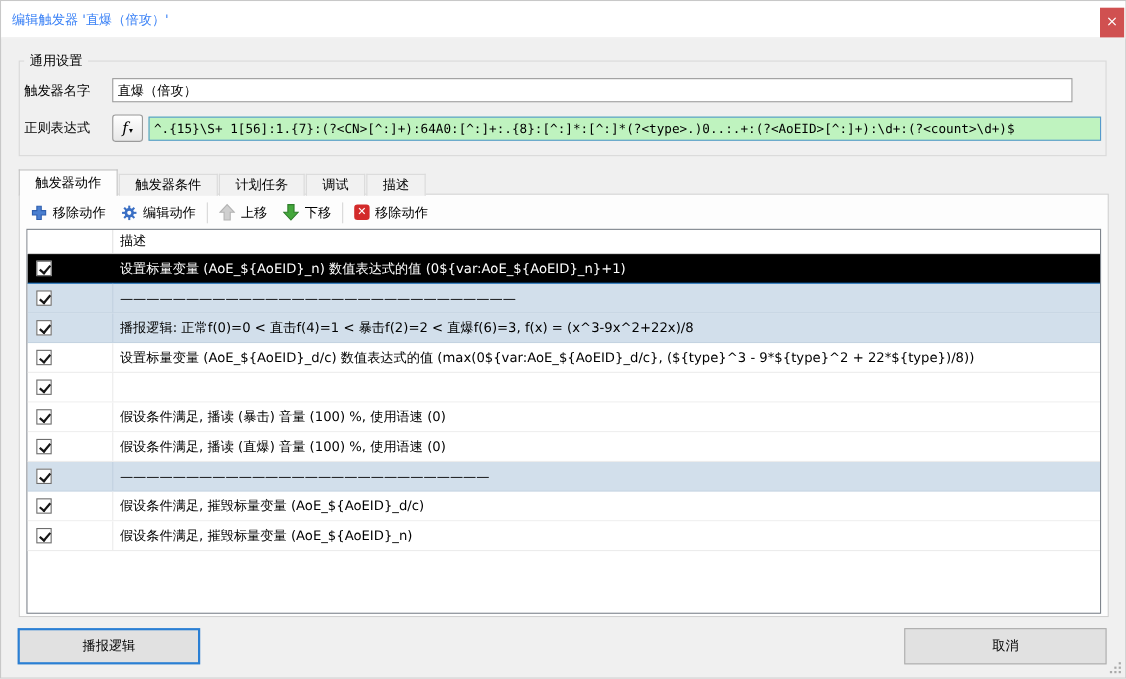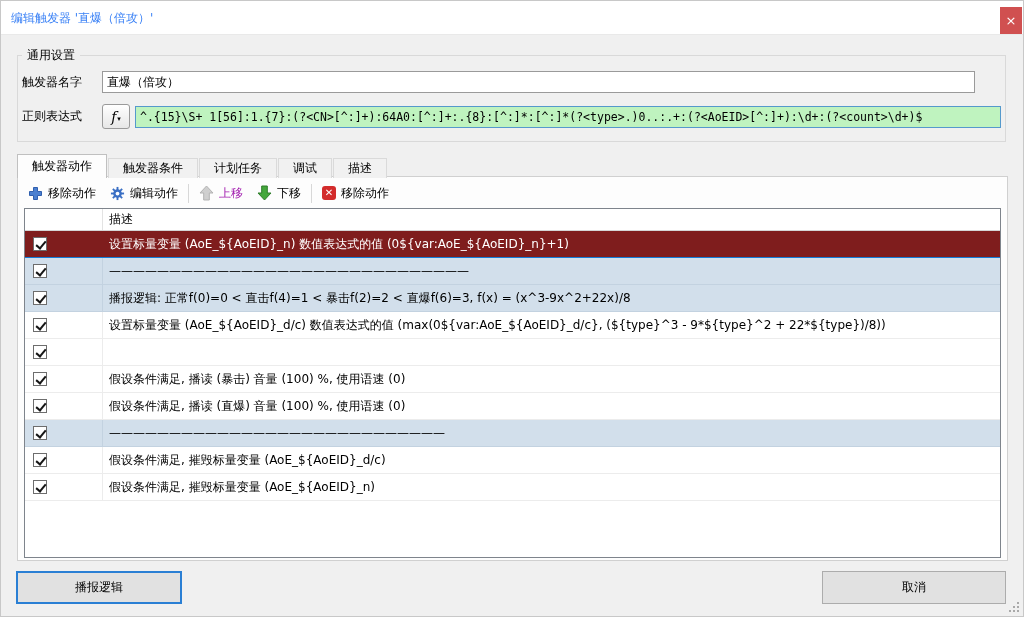--- a/index.html
+++ b/index.html
@@ -39,37 +39,37 @@
     margin-right:1px;font-size:12px;cursor:pointer;}
   .tab.active{height:23px;line-height:23px;background:#fdfdfd;border-color:#c0c0c0;position:relative;z-index:4;}
 
   
   .tabpage{position:absolute;left:16px;top:175px;width:991px;height:385px;background:#fdfdfd;
     border:1px solid #d0d0d0;box-sizing:border-box;z-index:2;}
 
   
   .toolbar{position:absolute;left:3px;top:3px;right:3px;height:26px;display:flex;align-items:center;font-size:12px;}
   .tbtn{display:flex;align-items:center;gap:5px;padding:2px 7px;cursor:pointer;white-space:nowrap;}
-  .tbtn.disabled{color:#a21caf;cursor:default;}
+  .tbtn.disabled{color:#000000;cursor:default;}
   .tsep{width:1px;height:19px;background:#d8d8d8;margin:0 3px;}
   .remove-box{width:14px;height:14px;background:#d32b2b;border-radius:3px;color:#fff;font-size:10px;font-weight:bold;
     display:flex;align-items:center;justify-content:center;line-height:14px;}
 
   
   .tablewrap{position:absolute;left:6px;top:31px;width:977px;height:350px;border:1px solid #7e848c;
     background:#fff;box-sizing:border-box;overflow:hidden;}
   .thead{height:21px;display:flex;align-items:center;border-bottom:1px solid #d5d5d5;background:#fff;}
   .thead .hcb{width:78px;height:100%;border-right:1px solid #e3e3e3;box-sizing:border-box;}
   .thead .hdesc{padding-left:6px;font-size:12px;}
   .trow{height:26px;display:flex;align-items:stretch;border-bottom:1px solid #ececec;font-size:12px;background:#fff;cursor:default;}
   .trow .cbcell{width:78px;display:flex;align-items:center;padding-left:8px;box-sizing:border-box;border-right:1px solid #ececec;}
   .trow .tcell{flex:1;display:flex;align-items:center;padding-left:6px;white-space:nowrap;overflow:hidden;}
   .trow.alt{background:#d2dfeb;border-bottom-color:#c3d2e0;}
   .trow.alt .cbcell{border-right-color:#c3d2e0;}
-  .trow.selected{background:#7f1d1d;color:#fff;border-bottom-color:#147cd7;}
+  .trow.selected{background:#000000;color:#fff;border-bottom-color:#147cd7;}
   .trow.selected .cbcell{border-right-color:transparent;}
   .checkbox{width:14px;height:14px;background:#fff;border:1px solid #6d6d6d;box-sizing:border-box;position:relative;cursor:pointer;}
   .checkbox.checked::after{content:"";position:absolute;left:2px;top:3px;width:8px;height:4px;
     border-left:2px solid #161616;border-bottom:2px solid #161616;transform:rotate(-50deg);}
 
   
   .btn{position:absolute;top:570px;height:33px;background:#e1e1e1;font-size:12px;
     display:flex;align-items:center;justify-content:center;cursor:pointer;box-sizing:border-box;
     font-family:"DejaVu Sans",sans-serif;}
   .btn-save{left:15px;width:166px;border:2px solid #2a7fd4;}

